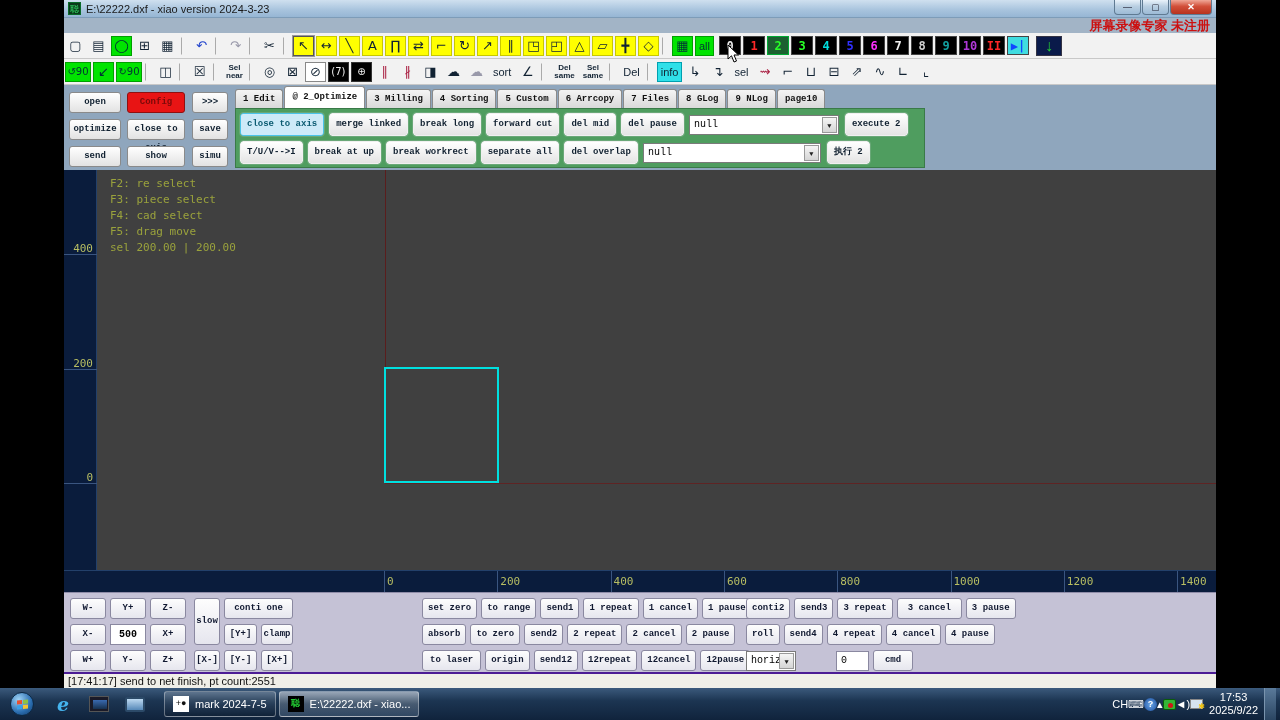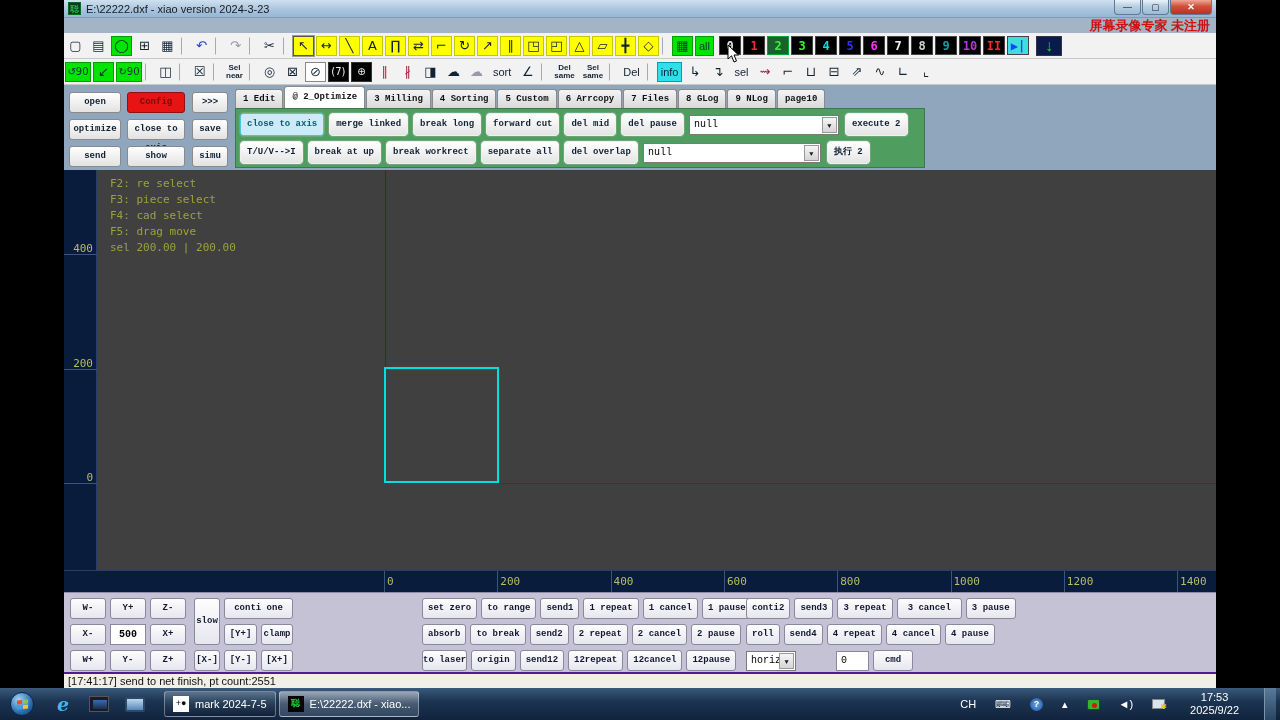--- a/index.html
+++ b/index.html
@@ -133,21 +133,21 @@
   .mp-icon { width:20px; height:16px; background:#1a1a28; border:1px solid #555; position:relative; }
   .mp-icon::after{ content:""; position:absolute; left:3px; top:3px; width:14px; height:9px; background:linear-gradient(#3a6ab0,#16304f);}
   .disp-icon { width:20px; height:15px; background:linear-gradient(#bcd8f0,#5688b8); border:2px solid #2c4a68; border-radius:2px; }
   .task { height:26px; margin-right:3px; padding:0 8px; display:flex; align-items:center; gap:6px;
     border:1px solid rgba(255,255,255,.35); border-radius:3px;
     background:linear-gradient(rgba(255,255,255,.22),rgba(255,255,255,.06) 50%,rgba(0,0,0,.12));
     color:#fff; font-size:11px; max-width:170px; white-space:nowrap; overflow:hidden; }
   .task.active { background:linear-gradient(rgba(255,255,255,.5),rgba(255,255,255,.2) 50%,rgba(120,150,180,.3)); }
   .task-ico { width:16px; height:16px; background:#fff; flex:none; font-size:9px; line-height:15px; text-align:center; color:#111; }
   .task-ico.cn { background:#000; color:#2c3; font-weight:bold; }
-  .tray { margin-left:auto; display:flex; align-items:center; gap:19px; padding-right:4px; color:#fff; }
+  .tray { margin-left:auto; display:flex; align-items:center; gap:0; padding-right:4px; color:#fff; }
   .tray .ti { font-size:11px; color:#fff; }
   .rec-icon { width:13px; height:11px; background:#35b535; border:1px solid #0a5a0a; border-radius:2px; position:relative; }
   .rec-icon::after { content:""; position:absolute; left:4px; top:3px; width:5px; height:5px; border-radius:50%; background:#d01818; }
   .net-icon { width:13px; height:10px; background:#d8e4f0; border:1px solid #888; position:relative; }
   .net-icon::after { content:"✱"; position:absolute; right:-3px; bottom:-3px; color:#f2c514; font-size:8px; }
   .help-icon { width:13px; height:13px; border-radius:50%; background:radial-gradient(#6aa8e8,#1a4a9a);
     color:#fff; font-size:9px; font-weight:bold; text-align:center; line-height:13px; }
   .clock { text-align:center; font-size:11px; line-height:13px; color:#fff; padding:0 6px; }
   .show-desktop { width:12px; height:32px; background:linear-gradient(#5a7a9a,#2a4562); border-left:1px solid #7a94ae; }
   .spk { font-size:11px; }
@@ -511,28 +511,28 @@
       <div class="grow">
           <div class="bbtn" style="padding:0 5px;">set zero</div>
           <div class="bbtn" style="padding:0 5px;">to range</div>
           <div class="bbtn" style="padding:0 5px;">send1</div>
           <div class="bbtn" style="padding:0 5px;">1 repeat</div>
           <div class="bbtn" style="padding:0 5px;">1 cancel</div>
           <div class="bbtn" style="padding:0 5px;">1 pause</div>
         </div>
       <div class="grow">
           <div class="bbtn" style="padding:0 5px;">absorb</div>
-          <div class="bbtn" style="padding:0 5px;">to break</div>
+          <div class="bbtn" style="padding:0 5px;">to zero</div>
           <div class="bbtn" style="padding:0 5px;">send2</div>
           <div class="bbtn" style="padding:0 5px;">2 repeat</div>
           <div class="bbtn" style="padding:0 5px;">2 cancel</div>
           <div class="bbtn" style="padding:0 5px;">2 pause</div>
         </div>
       <div class="grow">
-          <div class="bbtn" style="padding:0 0;">to laser</div>
+          <div class="bbtn" style="padding:0 7px;">to laser</div>
           <div class="bbtn" style="padding:0 5px;">origin</div>
           <div class="bbtn" style="padding:0 5px;">send12</div>
           <div class="bbtn" style="padding:0 5px;">12repeat</div>
           <div class="bbtn" style="padding:0 5px;">12cancel</div>
           <div class="bbtn" style="padding:0 5px;">12pause</div>
         </div>
     </div>
     <div class="grp" style="left:682px;top:5px;">
       <div class="grow">
           <div class="bbtn" style="padding:0 5px;">conti2</div>

